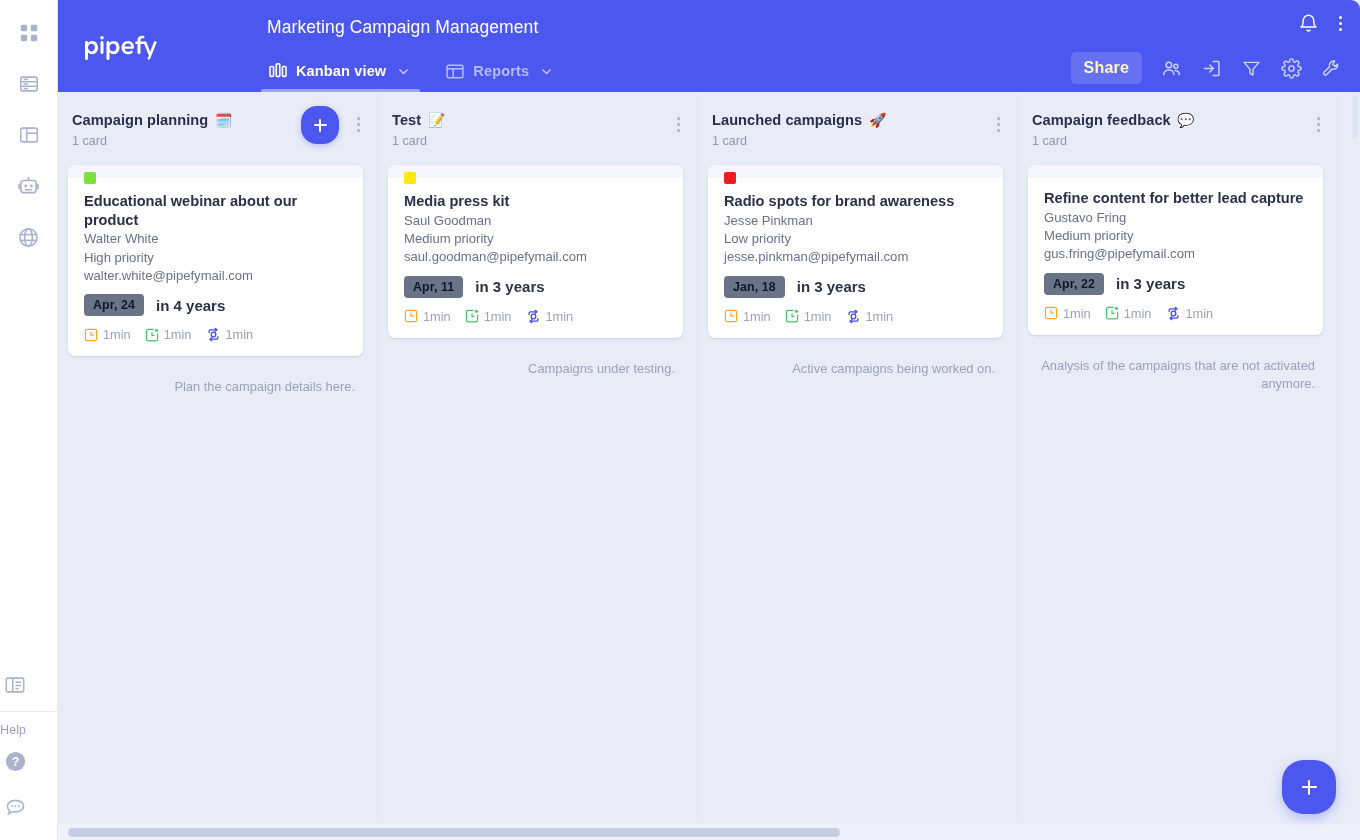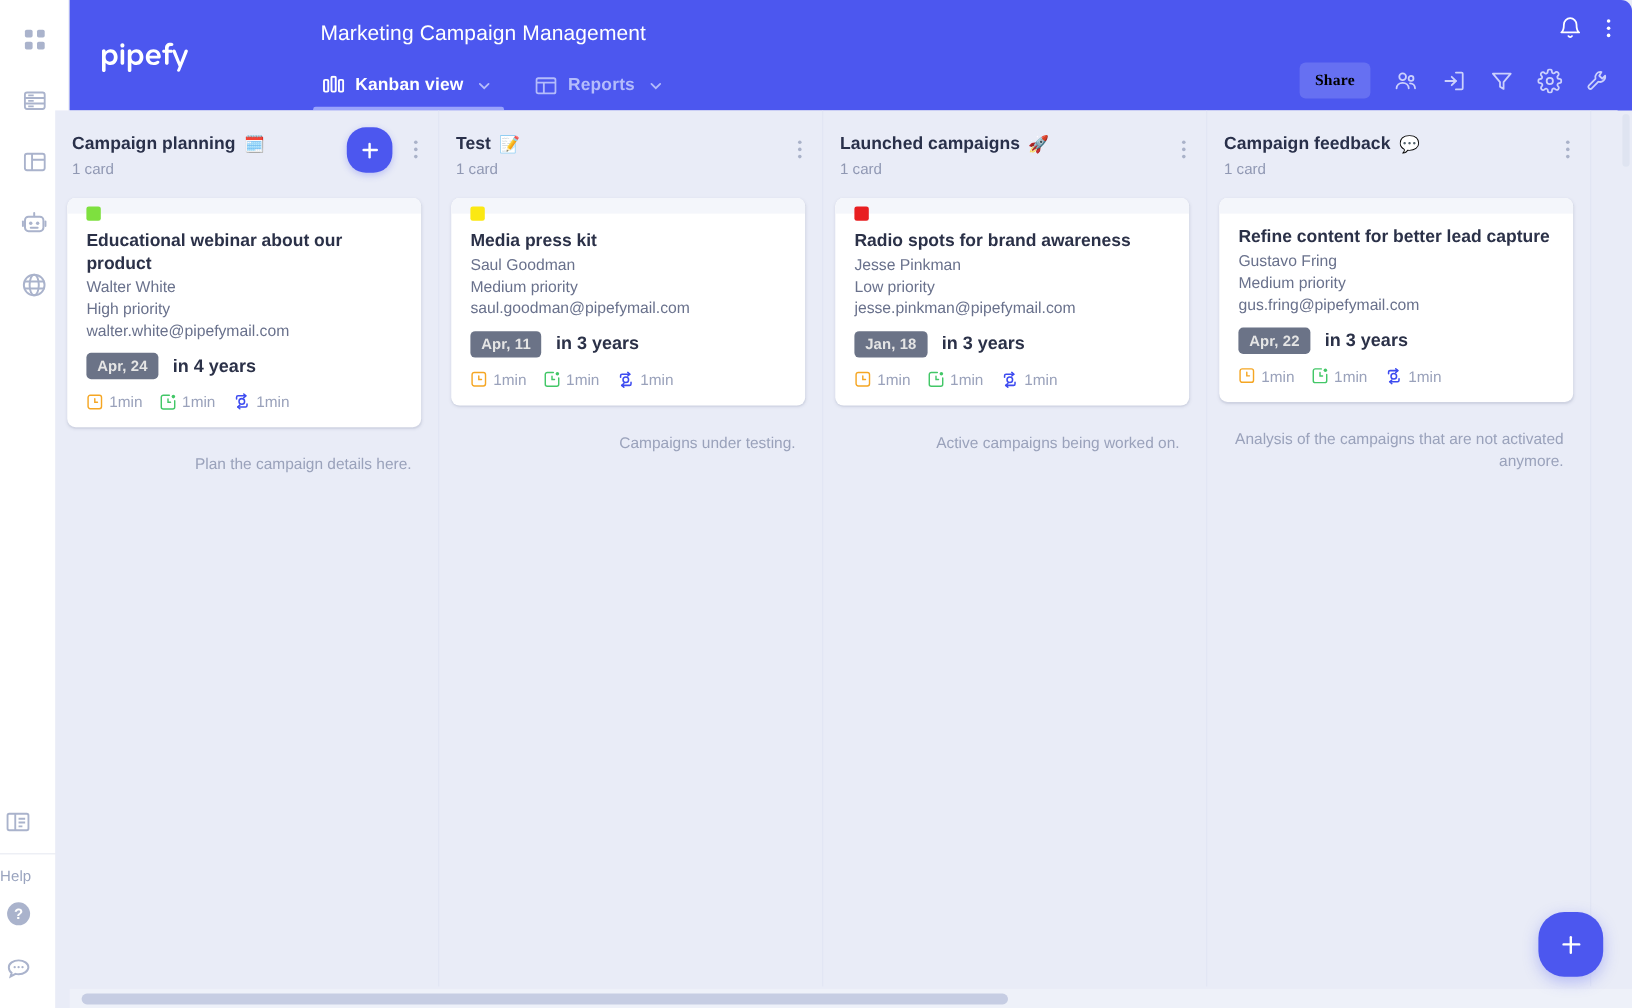--- a/index.html
+++ b/index.html
@@ -63,29 +63,29 @@
     content:""; position:absolute; left:-6px; right:-6px; bottom:0; height:3px;
     background:#9aa4fb; border-radius: 2px 2px 0 0;
   }
   .tab-ico { display:flex; align-items:center; }
   .tab-caret { display:flex; align-items:center; margin-left:2px; }
 
   .hdr-right-top { position:absolute; right: 18px; top: 13px; display:flex; align-items:center; gap: 20px; }
   .hdr-ico { color:#ffffff; cursor:pointer; display:flex; align-items:center; justify-content:center; }
   .hdr-right-bottom { position:absolute; right: 18px; top: 52px; display:flex; align-items:center; gap: 19px; }
   .share-btn {
-    background: #6670f2; color:#000000; font-size: 13px; font-weight:700;
+    background: #6670f2; color:#fef9c3; font-size: 16px; font-weight:700;
     padding: 7px 13px; border-radius: 5px; border:none; cursor:pointer;
-    font-family: Liberation Serif, serif; letter-spacing:.2px;
+    font-family: Liberation Sans, sans-serif; letter-spacing:.2px;
   }
   .hdr-ico2 { color:#ccd1fc; cursor:pointer; display:flex; align-items:center; }
 
   
   .board {
-    position:absolute; left: 46px; top: 92px; width: 1302px; height: 748px;
+    position:absolute; left: 58px; top: 92px; width: 1302px; height: 748px;
     background: #e9ecf7; overflow:hidden;
   }
   .cols { position:absolute; left:0; top:0; display:flex; height: 730px; }
   .col {
     width: 320px; flex: 0 0 320px; position: relative; padding: 0 0 0 0;
     border-right: 1px solid #e2e6f4;
   }
   .col-head { padding: 20px 18px 0 14px; position:relative; }
   .col-title {
     font-size: 14.6px; font-weight: 700; color:#29304a; letter-spacing:.05px;
@@ -121,21 +121,21 @@
     position:relative; top:-6px; margin-bottom: 2px;
   }
   .card-title {
     font-size: 14.6px; font-weight: 700; color:#2b3148; line-height: 1.28;
     margin-bottom: 1px;
   }
   .card-title.notag { margin-top: 11px; }
   .card-line { font-size: 13.1px; color:#69718c; line-height: 1.40; }
   .card-date-row { display:flex; align-items:center; gap: 12px; margin-top: 9px; }
   .date-pill {
-    background: #6b7387; color:#e5e5e5; font-size: 12.4px; font-weight: 700;
+    background: #6b7387; color:#0f172a; font-size: 12.4px; font-weight: 700;
     padding: 4px 9px; border-radius: 4px; letter-spacing:.1px;
   }
   .date-rel { font-size: 15px; font-weight: 700; color:#2b3148; }
   .metrics { display:flex; align-items:center; gap: 14px; margin-top: 11px; }
   .metric { display:flex; align-items:center; gap: 5px; }
   .metric-val { font-size: 12.8px; color:#9aa2bb; }
 
   .col-desc {
     margin: 22px 22px 0 22px; text-align:right;
     font-size: 12.9px; color:#9aa2bb; line-height: 1.40;

